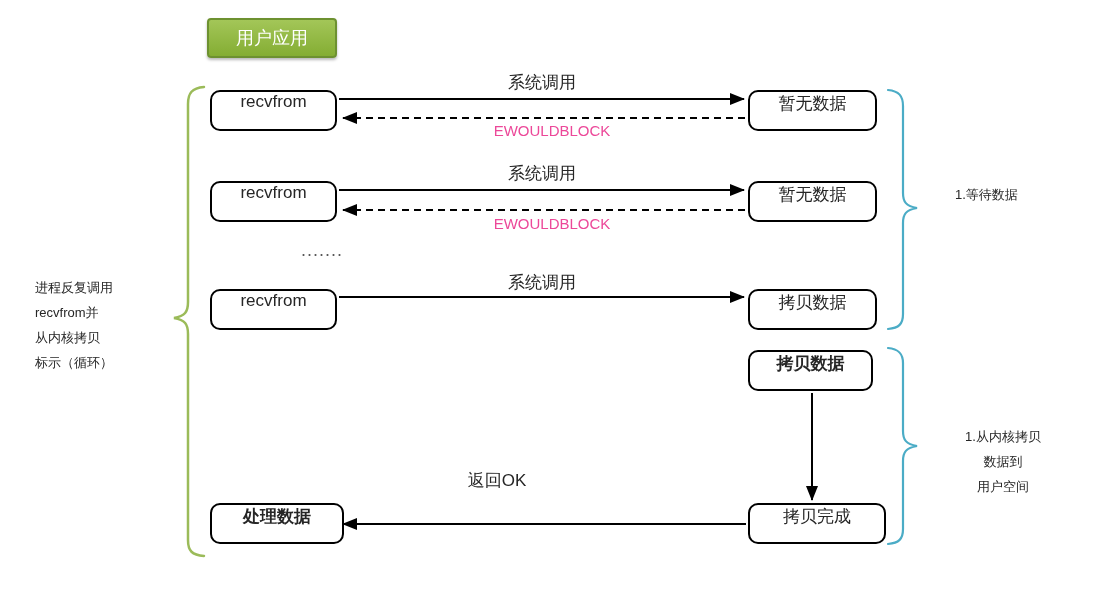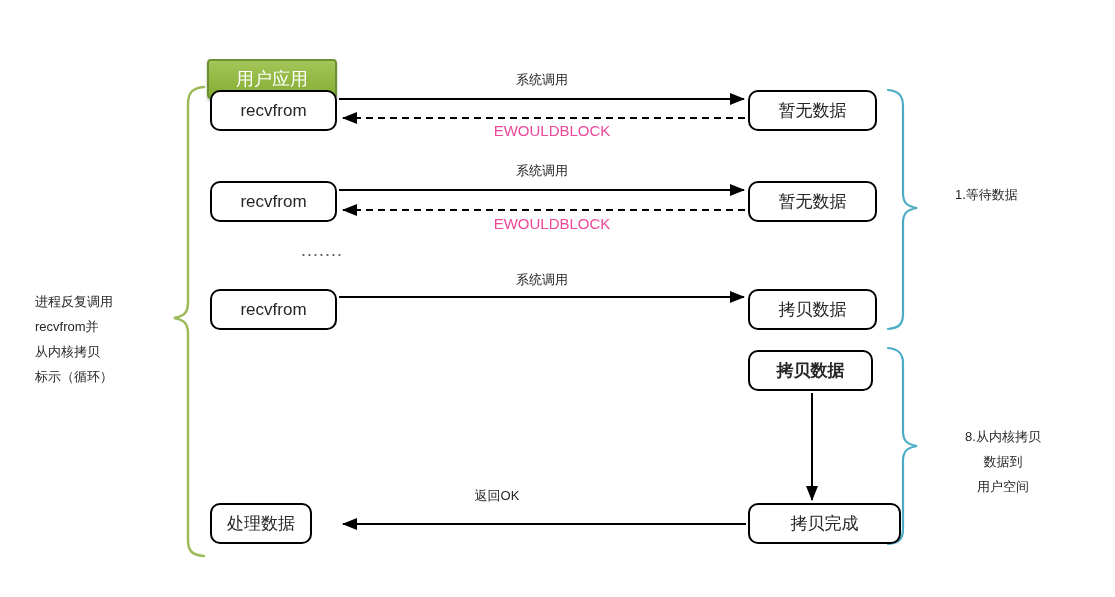--- a/index.html
+++ b/index.html
@@ -23,35 +23,35 @@
   .hdr.green{
     background:linear-gradient(#a3c658,#84ad33);
     border:2px solid #6d9130;
   }
   .hdr.blue{
     background:linear-gradient(#5fbcd9,#2c95b9);
     border:2px solid #2282a4;
   }
   .box{
     position:absolute;
-    display:flex;align-items:center;justify-content:center;
+    display:flex;align-items:flex-start;justify-content:center;
     background:#ffffff;
     border:2px solid #000000;
     border-radius:10px;
     font-size:17px;color:#262626;
     box-sizing:border-box;
   }
   .lbl{
     position:absolute;
     font-size:15px;color:#262626;
     white-space:nowrap;
     transform:translateX(-50%);
   }
   .lbl.gray{color:#ec4899;}
-  .lbl.big{font-size:13px;}
+  .lbl.big{font-size:17px;}
   .note{
     position:absolute;
     font-size:13px;color:#262626;
     line-height:25px;white-space:nowrap;
   }
   .note.center{text-align:center;transform:translateX(-50%);}
   .dots{
     position:absolute;
     font-size:18px;color:#595959;
     letter-spacing:1px;
@@ -81,69 +81,69 @@
 
     <line x1="746" y1="524" x2="343" y2="524" stroke="#000" stroke-width="2" marker-end="url(#ah)"></line>
 
     <path d="M 204 87 C 192 88 188 93 188 104 L 188 302 C 188 312 185 316 174 318 C 185 320 188 324 188 334 L 188 540 C 188 551 192 555 204 556" fill="none" stroke="#9bbb59" stroke-width="2.5" stroke-linecap="round"></path>
 
     <path d="M 888 90 C 899 91 903 96 903 106 L 903 193 C 903 202 906 206 917 208 C 906 210 903 214 903 223 L 903 314 C 903 324 899 328 888 329" fill="none" stroke="#4bacc6" stroke-width="2.2" stroke-linecap="round"></path>
 
     <path d="M 888 348 C 899 349 903 354 903 363 L 903 431 C 903 440 906 444 917 446 C 906 448 903 452 903 461 L 903 529 C 903 539 899 543 888 544" fill="none" stroke="#4bacc6" stroke-width="2.2" stroke-linecap="round"></path>
   </svg>
 
-  <div class="hdr green" style="left:207px;top:18px;margin-top:41px;">
+  <div class="hdr green" style="left:207px;top:18px;">
     <span>用户应用</span>
   </div>
 
   <div class="box" style="left:210px;top:90px;width:127px;height:41px;">
     <span>recvfrom</span>
   </div>
   <div class="box" style="left:210px;top:181px;width:127px;height:41px;">
     <span>recvfrom</span>
   </div>
   <div class="box" style="left:210px;top:289px;width:127px;height:41px;">
     <span>recvfrom</span>
   </div>
-  <div class="box" style="left:210px;top:503px;width:102px;height:41px;">
+  <div class="box" style="left:210px;top:503px;width:134px;height:41px;font-weight:bold;">
     <span>处理数据</span>
   </div>
 
   <div class="box" style="left:748px;top:90px;width:129px;height:41px;">
     <span>暂无数据</span>
   </div>
   <div class="box" style="left:748px;top:181px;width:129px;height:41px;">
     <span>暂无数据</span>
   </div>
   <div class="box" style="left:748px;top:289px;width:129px;height:41px;">
     <span>拷贝数据</span>
   </div>
   <div class="box" style="left:748px;top:350px;width:125px;height:41px;font-weight:bold;">
     <span>拷贝数据</span>
   </div>
-  <div class="box" style="left:748px;top:503px;width:153px;height:41px;">
+  <div class="box" style="left:748px;top:503px;width:138px;height:41px;">
     <span>拷贝完成</span>
   </div>
 
   <div class="lbl big" style="left:542px;top:71px;">系统调用</div>
   <div class="lbl gray" style="left:552px;top:122px;">EWOULDBLOCK</div>
   <div class="lbl big" style="left:542px;top:162px;">系统调用</div>
   <div class="lbl gray" style="left:552px;top:215px;">EWOULDBLOCK</div>
   <div class="lbl big" style="left:542px;top:271px;">系统调用</div>
-  <div class="lbl big" style="left:497px;top:487px;">返回OK</div>
+  <div class="lbl big" style="left:497px;top:469px;">返回OK</div>
 
   <div class="dots" style="left:301px;top:240px;">.......</div>
 
-  <div class="note" style="left:35px;top:289px;">
+  <div class="note" style="left:35px;top:275px;">
     <div>进程反复调用</div>
     <div>recvfrom并</div>
     <div>从内核拷贝</div>
     <div>标示（循环）</div>
   </div>
 
   <div class="note" style="left:955px;top:182px;">1.等待数据</div>
   <div class="note center" style="left:1003px;top:424px;">
-    <div>8.从内核拷贝</div>
+    <div>1.从内核拷贝</div>
     <div>数据到</div>
     <div>用户空间</div>
   </div>
 
 </div>
 
 </body></html>

